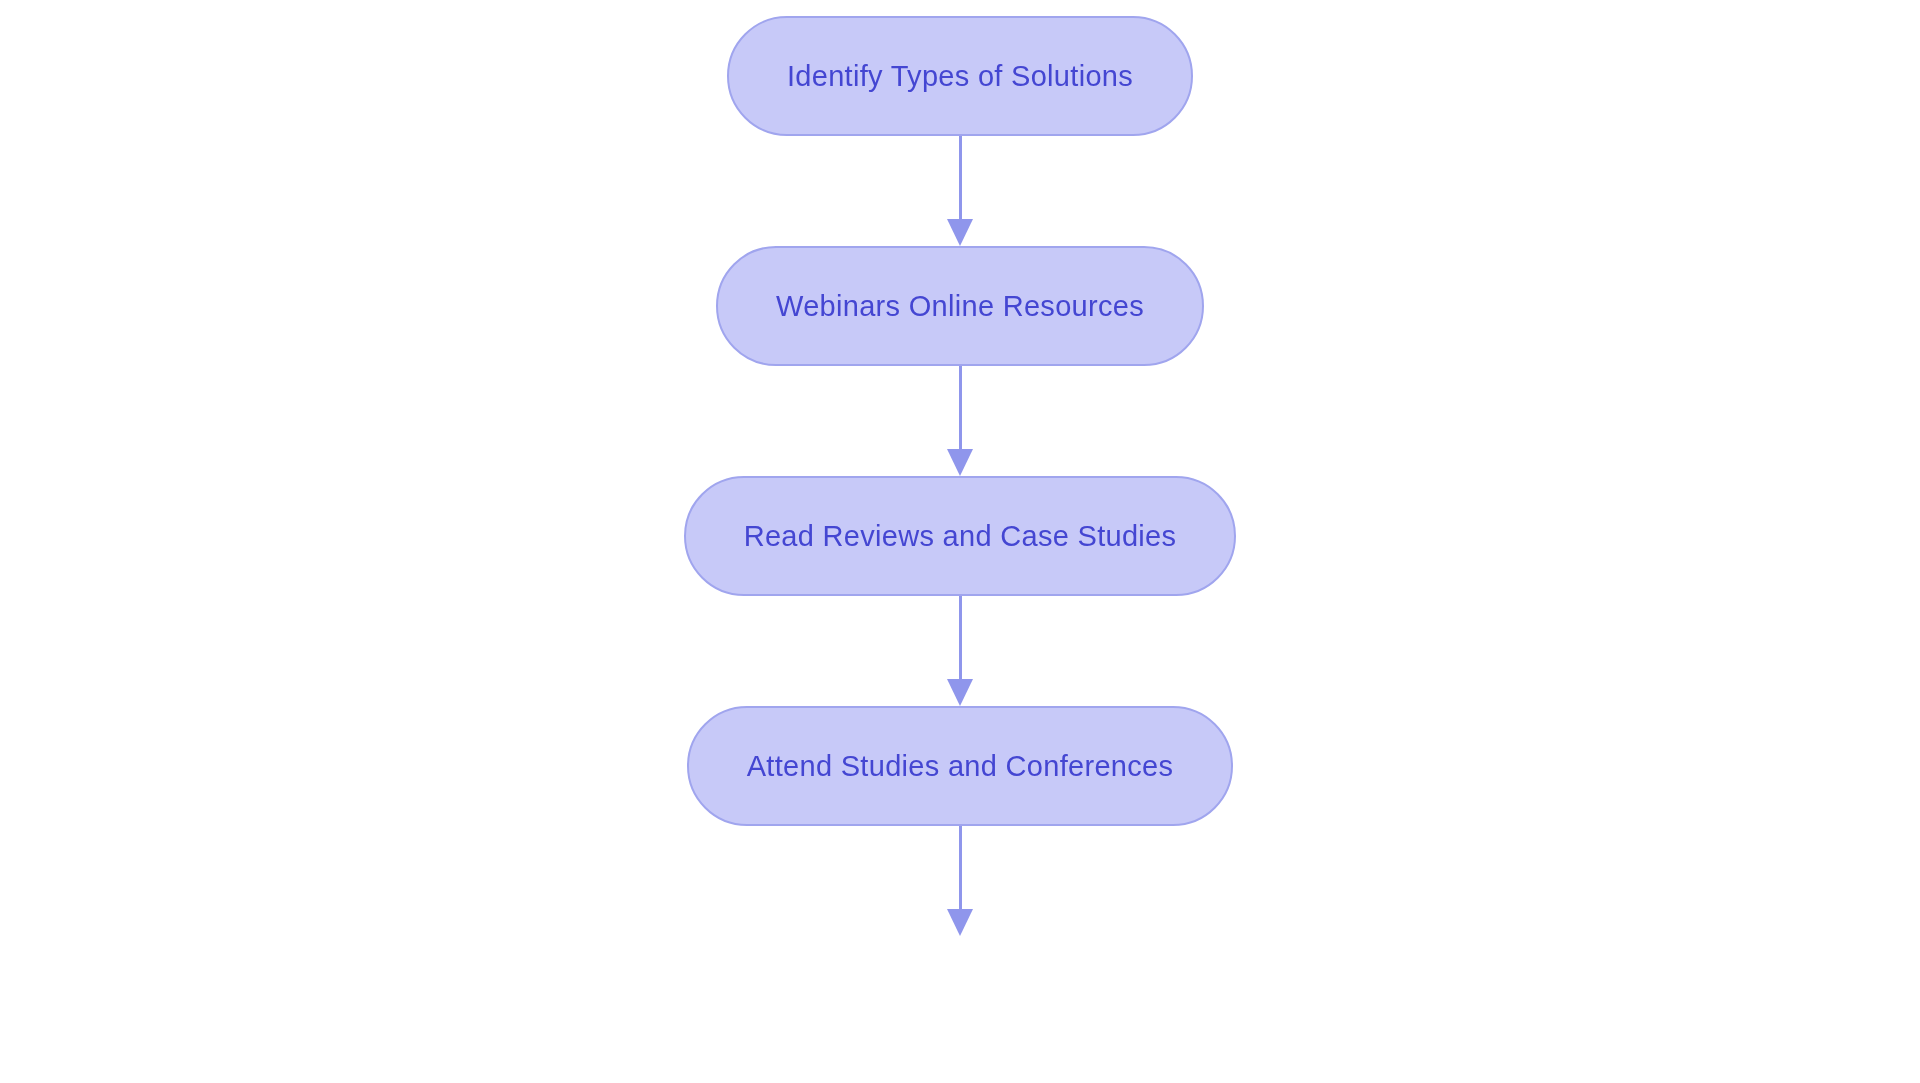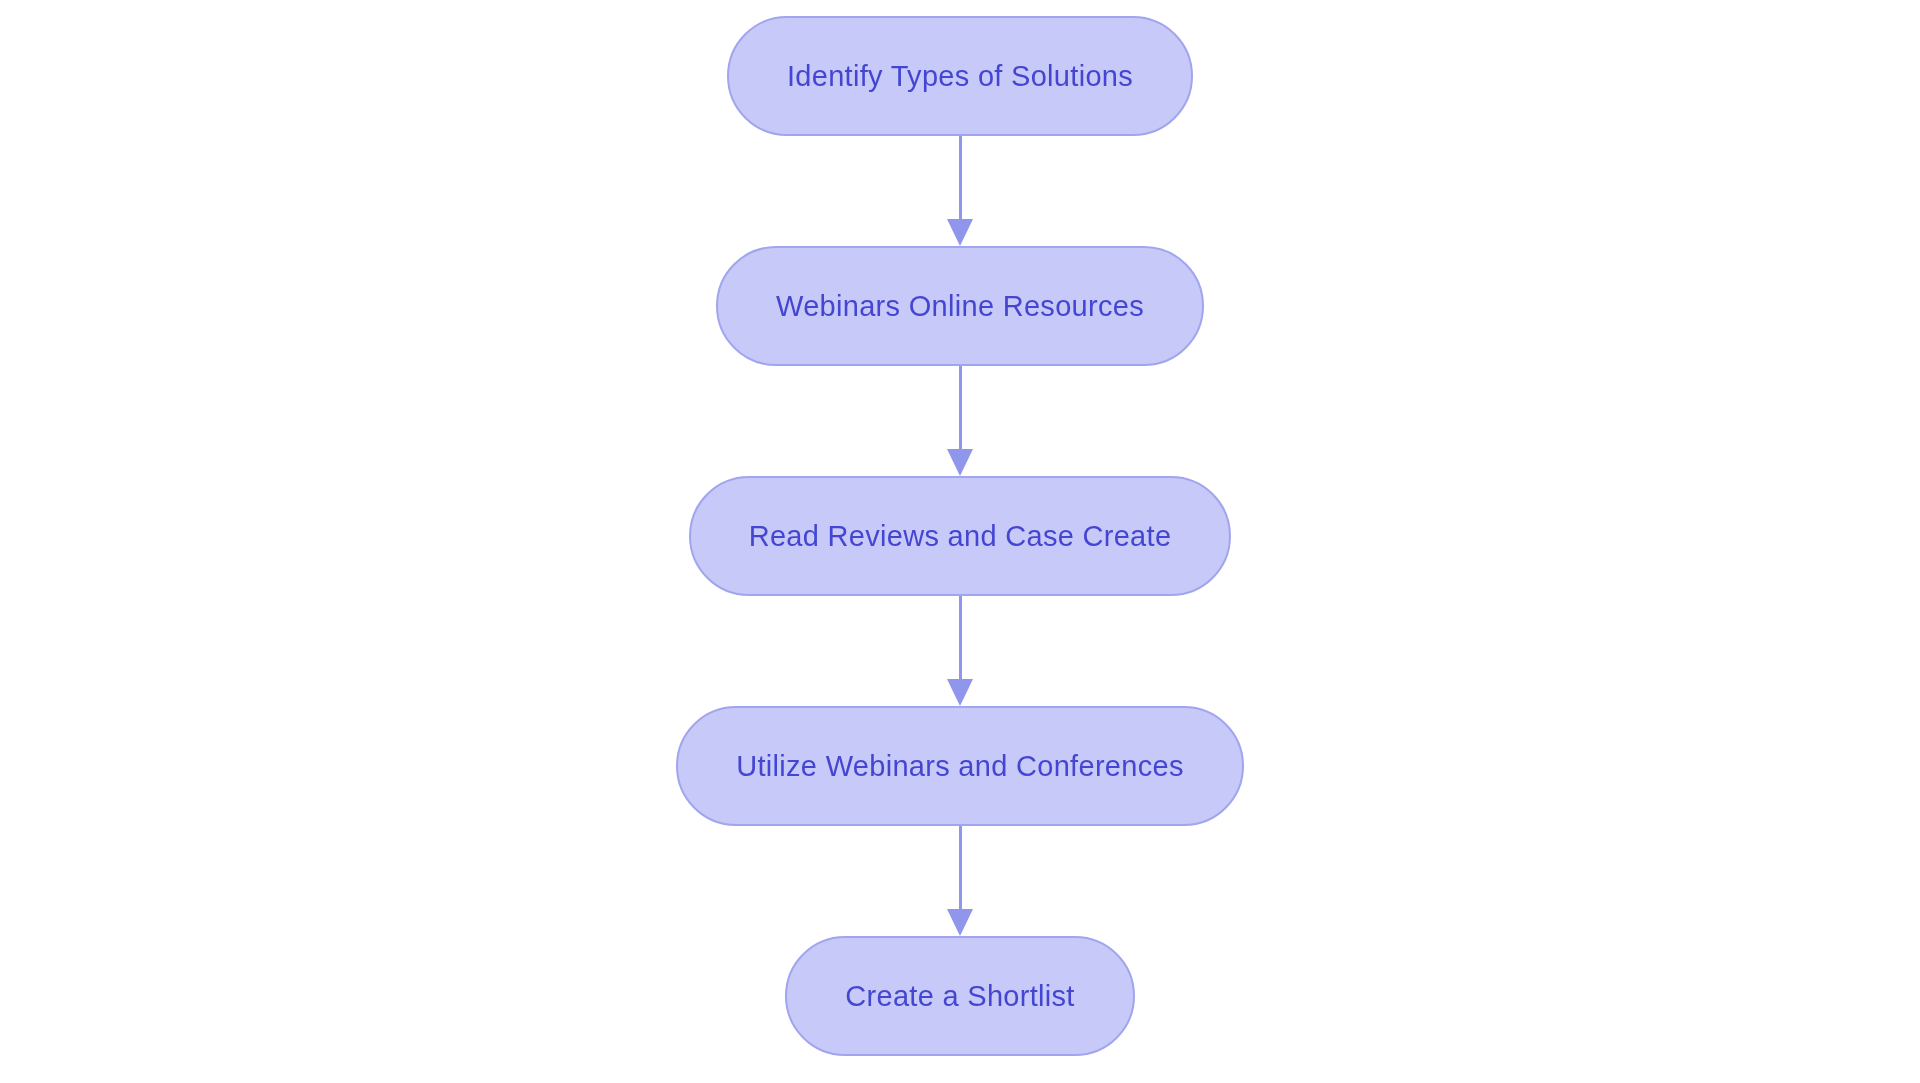--- a/index.html
+++ b/index.html
@@ -83,34 +83,31 @@
   <div class="flow-node">
     <span class="node-label">Webinars Online Resources</span>
   </div>
 
   <div class="connector">
     <div class="shaft"></div>
     <div class="arrowhead"></div>
   </div>
 
   <div class="flow-node">
-    <span class="node-label">Read Reviews and Case Create</span>
+    <span class="node-label">Read Reviews and Case Studies</span>
   </div>
 
   <div class="connector">
     <div class="shaft"></div>
     <div class="arrowhead"></div>
   </div>
 
   <div class="flow-node">
-    <span class="node-label">Utilize Webinars and Conferences</span>
+    <span class="node-label">Attend Studies and Conferences</span>
   </div>
 
   <div class="connector">
     <div class="shaft"></div>
     <div class="arrowhead"></div>
   </div>
 
-  <div class="flow-node">
-    <span class="node-label">Create a Shortlist</span>
-  </div>
 
 </div>
 
 </body></html>

